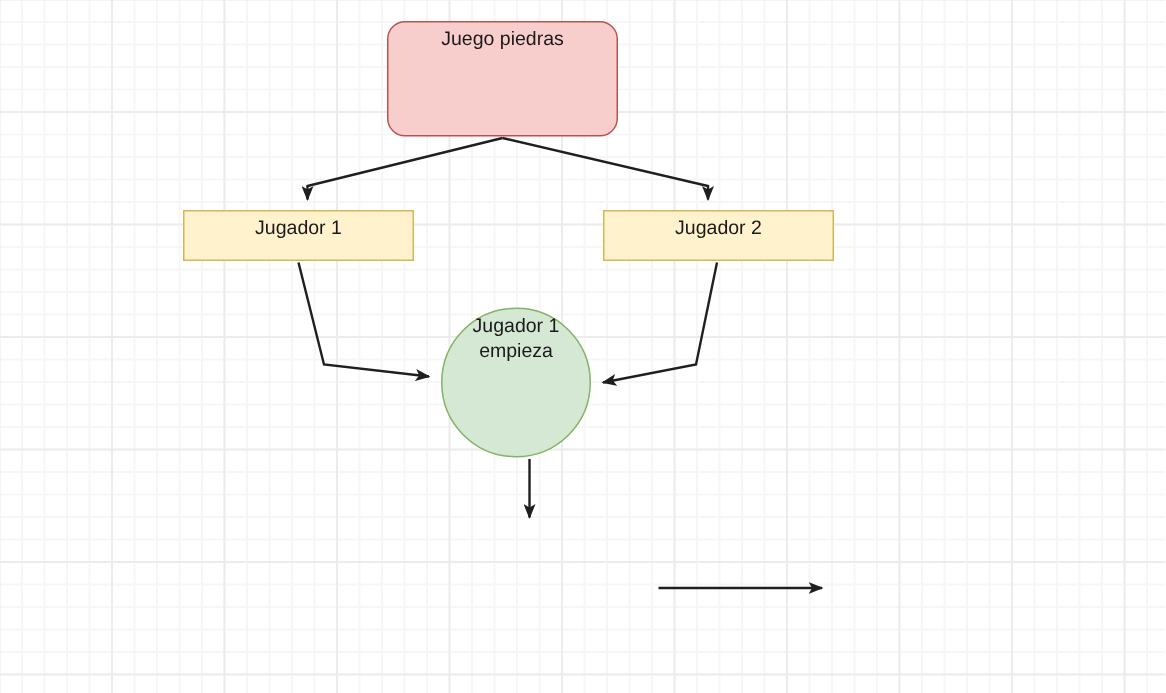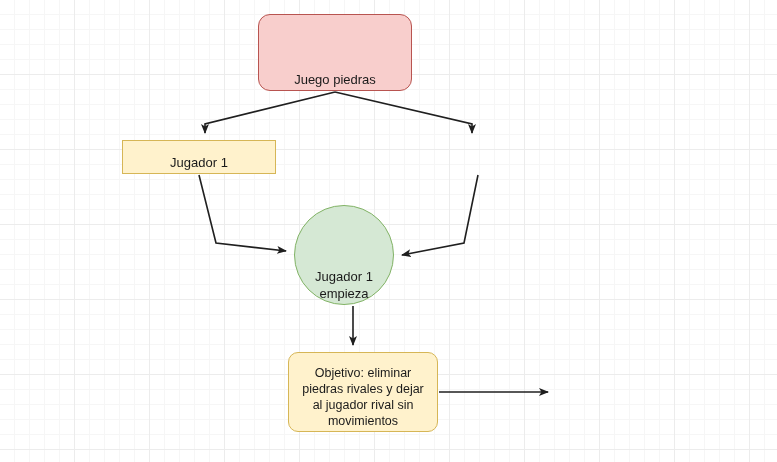--- a/index.html
+++ b/index.html
@@ -26,21 +26,21 @@
     position: absolute;
     left: 0;
     top: 0;
     width: 777px;
     height: 462px;
     pointer-events: none;
   }
   .node {
     position: absolute;
     display: flex;
-    align-items: flex-end;
+    align-items: flex-start;
     justify-content: center;
     text-align: center;
     box-sizing: border-box;
     color: #1a1a1a;
     font-size: 13px;
     line-height: 17px;
     padding: 2px 6px;
   }
   .node-start {
     left: 258px;
@@ -124,27 +124,24 @@
   </svg>
 
   <div class="node node-start">
     <span class="node-label">Juego piedras</span>
   </div>
 
   <div class="node node-p1">
     <span class="node-label">Jugador 1</span>
   </div>
 
+  <div class="node node-p2">
+    <span class="node-label">Jugador 2</span>
+  </div>
 
   <div class="node node-circle">
     <span class="node-label">Jugador 1
 empieza</span>
   </div>
 
-  <div class="node node-objective">
-    <span class="node-label">Objetivo: eliminar
-piedras rivales y dejar
-al jugador rival sin
-movimientos</span>
-  </div>
 
 
 </div>
 
 </body></html>

